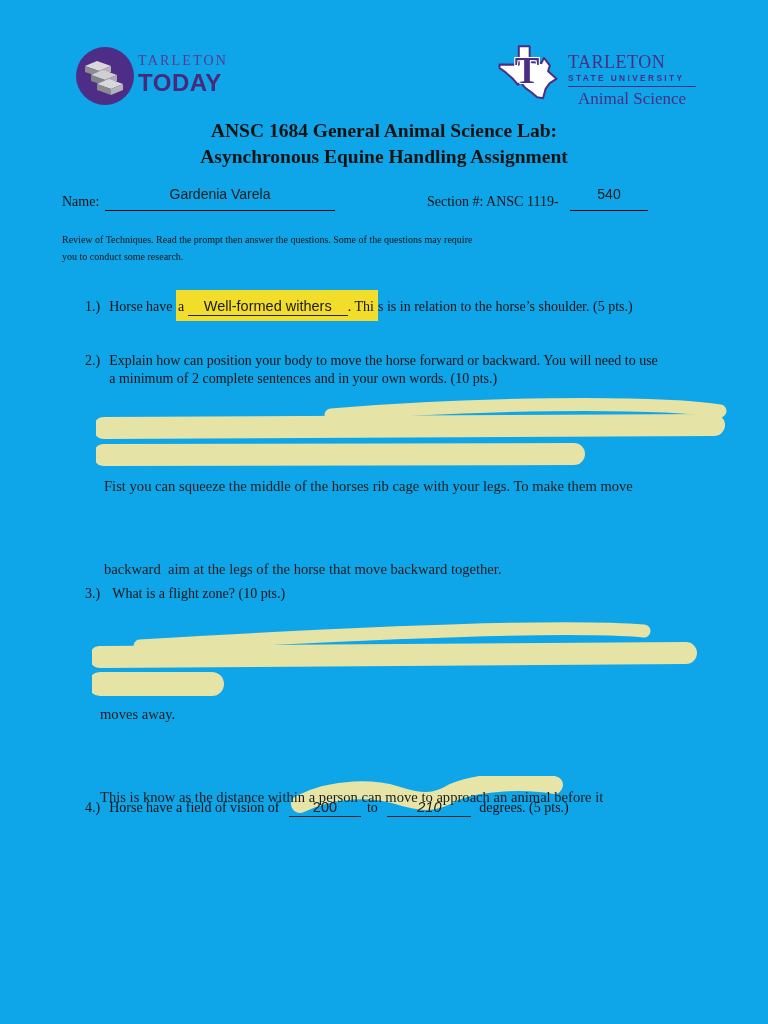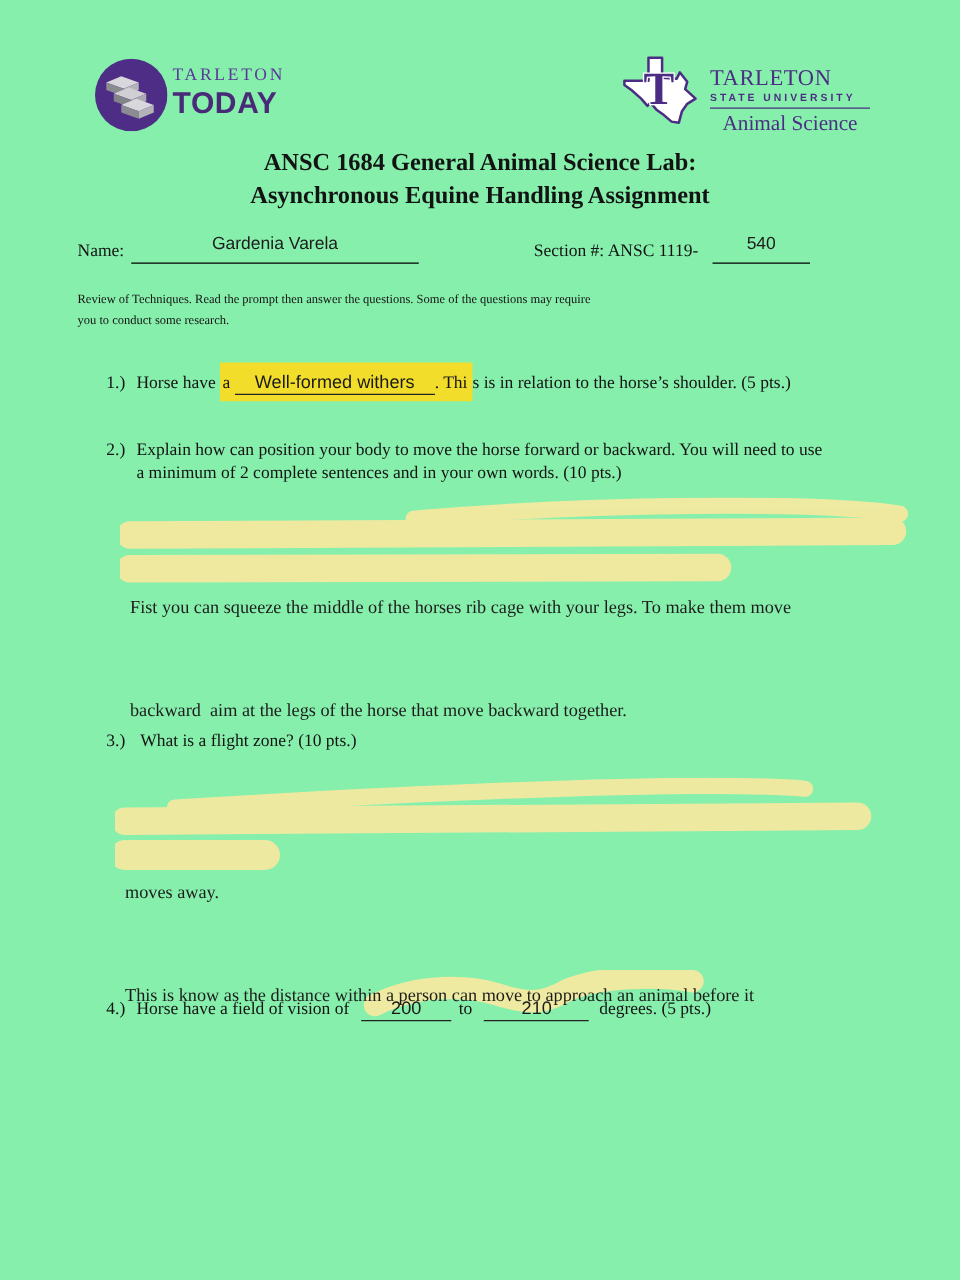--- a/index.html
+++ b/index.html
@@ -1,16 +1,16 @@
 <!DOCTYPE html>
 <html><head>
 <meta charset="utf-8">
 <style>
   html,body{margin:0;padding:0;background:#ffffff;}
-  .page{position:relative;width:768px;height:1024px;background:#86efac;overflow:hidden;
+  .page{position:relative;width:768px;height:1024px;background:#0ea5e9;overflow:hidden;
         font-family:"Liberation Serif",serif;color:#131313;}
 
   
   .logo-today{position:absolute;left:76px;top:47px;width:230px;height:60px;}
   .today-text{position:absolute;left:62px;top:7px;line-height:1;}
   .today-w1{font-family:"Liberation Serif",serif;font-size:14px;letter-spacing:2.2px;color:#5a3897;}
   .today-w2{font-family:"Liberation Sans",sans-serif;font-size:24px;font-weight:800;
             letter-spacing:0.5px;color:#482a78;margin-top:3px;}
   .logo-univ{position:absolute;left:497px;top:44px;display:flex;align-items:flex-start;}
   .univ-text{margin-left:9px;margin-top:9px;width:128px;color:#4b2e83;}
@@ -144,16 +144,16 @@
     <div>This is know as the distance within a person can move to approach an animal before it</div>
   </div>
 
   <svg class="hl-svg" style="left:286px;top:776px;" width="300" height="44" viewBox="0 0 300 44">
     <path d="M 14,28 C 50,10 90,13 110,19 C 135,27 148,28 168,16 C 195,5 240,4 268,9" stroke="#f8e9a0" fill="none" stroke-linecap="round" stroke-width="18" opacity="0.92"></path>
   </svg>
 
   <div class="qline" style="left:85px;top:799px;z-index:2;">
     <span class="qnum">4.)</span><span>Horse have a field of vision of</span>
     <span class="blank" style="width:72px;margin:0 6px;"><span>200</span></span><span>to</span>
-    <span class="blank" style="width:84px;margin:0 8px 0 6px;"><span>210</span></span><span>degrees. (5 pts.)</span>
+    <span class="blank" style="width:84px;margin:0 8px 0 6px;font-style:italic;"><span>210</span></span><span>degrees. (5 pts.)</span>
   </div>
 
 </div>
 
 </body></html>

